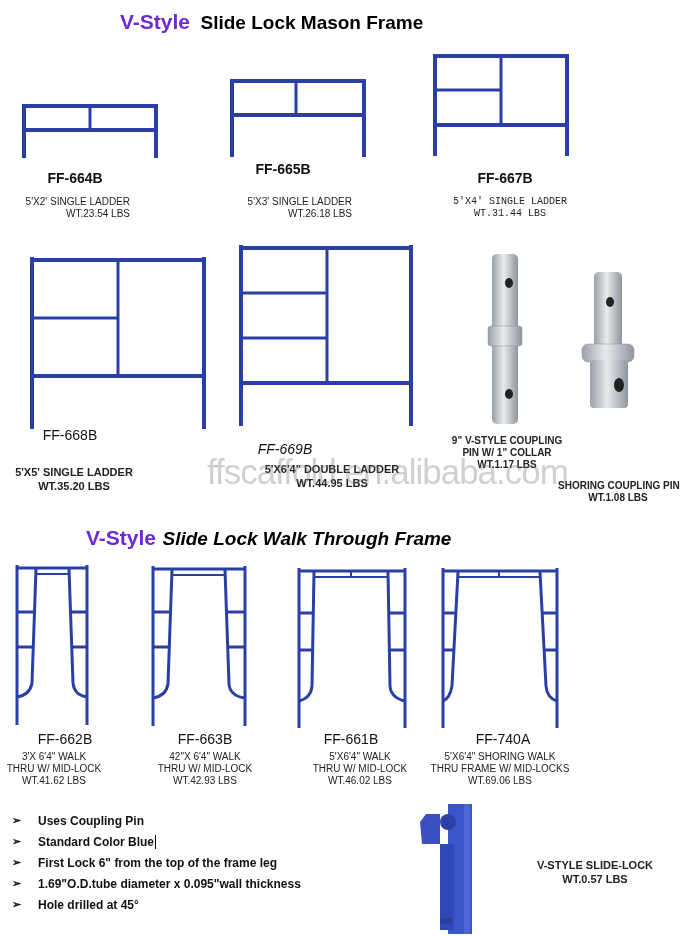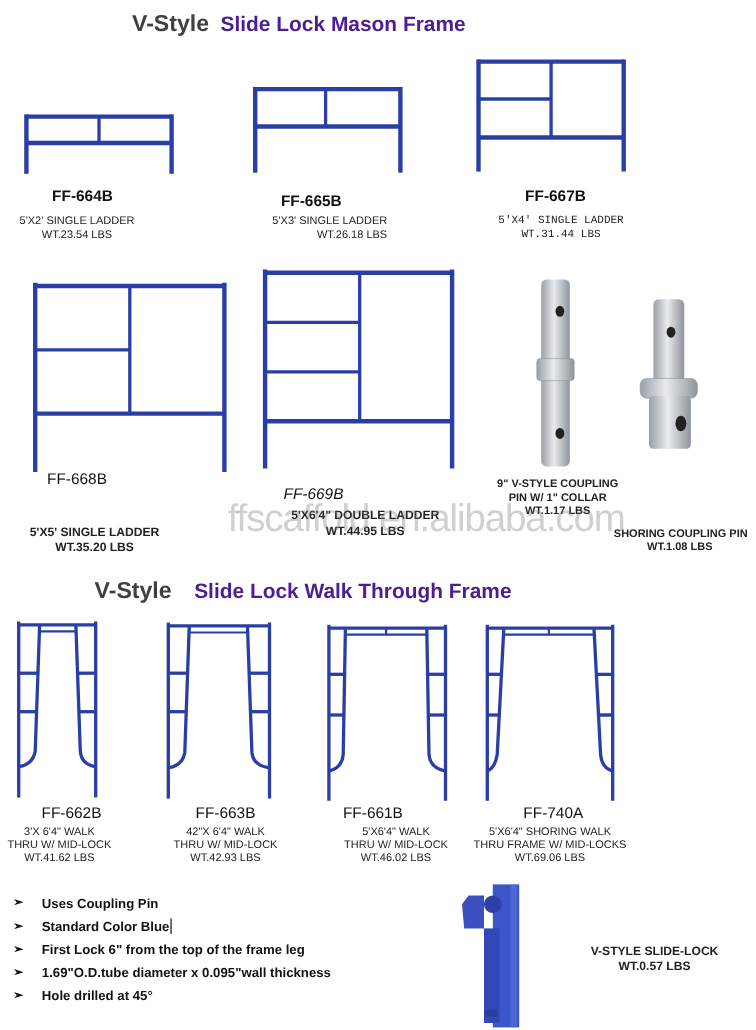--- a/index.html
+++ b/index.html
@@ -1,20 +1,20 @@
 <!DOCTYPE html>
 <html><head>
 <meta charset="utf-8">
 <style>
   html,body{margin:0;padding:0;background:#ffffff;}
   body{width:687px;height:936px;position:relative;overflow:hidden;font-family:"Liberation Sans",sans-serif;color:#111;}
   .abs{position:absolute;}
   .heading{font-weight:bold;white-space:nowrap;}
-  .h-prefix{color:#404040;font-size:21px;}
-  .h-main{color:#4c1d95;font-size:19px;}
+  .h-prefix{color:#6d28d9;font-size:21px;}
+  .h-main{color:#000000;font-size:19px;}
   .code{font-size:14px;font-weight:bold;text-align:center;white-space:nowrap;color:#111;}
   .code.thin{font-weight:normal;}
   .desc{font-size:10px;text-align:center;line-height:12px;color:#222;white-space:nowrap;}
   .desc.big{font-size:11px;font-weight:bold;line-height:14px;}
   svg{position:absolute;overflow:visible;}
   .watermark{font-size:35px;color:rgba(120,120,120,0.35);white-space:nowrap;letter-spacing:-1px;}
   .bullets{left:12px;top:810px;}
   .bullet{display:flex;align-items:center;height:21px;font-size:12px;font-weight:bold;color:#111;}
   .bullet .arrow{width:26px;font-size:11px;}
 </style>
@@ -29,35 +29,35 @@
 <svg style="left:20px;top:100px;" width="140" height="60">
   <g stroke="#2a3fa5" fill="none">
     <line x1="4" y1="4" x2="4" y2="58" stroke-width="4"></line>
     <line x1="136" y1="4" x2="136" y2="58" stroke-width="4"></line>
     <line x1="4" y1="6" x2="136" y2="6" stroke-width="4"></line>
     <line x1="4" y1="30" x2="136" y2="30" stroke-width="4"></line>
     <line x1="70" y1="6" x2="70" y2="30" stroke-width="3"></line>
   </g>
 </svg>
 <div class="abs code" style="left:20px;top:170px;width:110px;text-align:center;">FF-664B</div>
-<div class="abs desc" style="left:10px;top:196px;width:120px;">
+<div class="abs desc" style="left:10px;top:196px;width:120px;text-align:right;">
   <div>5'X2' SINGLE LADDER</div>
   <div>WT.23.54 LBS</div>
 </div>
 
 <svg style="left:228px;top:77px;" width="140" height="82">
   <g stroke="#2a3fa5" fill="none">
     <line x1="4" y1="2" x2="4" y2="80" stroke-width="4"></line>
     <line x1="136" y1="2" x2="136" y2="80" stroke-width="4"></line>
     <line x1="4" y1="4" x2="136" y2="4" stroke-width="4"></line>
     <line x1="4" y1="38" x2="136" y2="38" stroke-width="4"></line>
     <line x1="68" y1="4" x2="68" y2="38" stroke-width="3"></line>
   </g>
 </svg>
-<div class="abs code" style="left:228px;top:174px;width:110px;">FF-665B</div>
+<div class="abs code" style="left:228px;top:161px;width:110px;">FF-665B</div>
 <div class="abs desc" style="left:232px;top:196px;width:120px;text-align:right;">
   <div>5'X3' SINGLE LADDER</div>
   <div>WT.26.18 LBS</div>
 </div>
 
 <svg style="left:431px;top:52px;" width="140" height="106">
   <g stroke="#2a3fa5" fill="none">
     <line x1="4" y1="2" x2="4" y2="104" stroke-width="4"></line>
     <line x1="136" y1="2" x2="136" y2="104" stroke-width="4"></line>
     <line x1="4" y1="4" x2="136" y2="4" stroke-width="4"></line>
@@ -76,21 +76,21 @@
   <g stroke="#2a3fa5" fill="none">
     <line x1="4" y1="2" x2="4" y2="174" stroke-width="4"></line>
     <line x1="176" y1="2" x2="176" y2="174" stroke-width="4"></line>
     <line x1="4" y1="5" x2="176" y2="5" stroke-width="4"></line>
     <line x1="4" y1="121" x2="176" y2="121" stroke-width="4"></line>
     <line x1="90" y1="5" x2="90" y2="121" stroke-width="3"></line>
     <line x1="4" y1="63" x2="90" y2="63" stroke-width="3"></line>
   </g>
 </svg>
 <div class="abs code thin" style="left:20px;top:427px;width:100px;">FF-668B</div>
-<div class="abs desc big" style="left:16px;top:465px;width:140px;margin-top:12px;">
+<div class="abs desc big" style="left:4px;top:465px;width:140px;">
   <div>5'X5' SINGLE LADDER</div>
   <div>WT.35.20 LBS</div>
 </div>
 
 <svg style="left:237px;top:243px;" width="180" height="185">
   <g stroke="#2a3fa5" fill="none">
     <line x1="4" y1="2" x2="4" y2="183" stroke-width="4"></line>
     <line x1="174" y1="2" x2="174" y2="183" stroke-width="4"></line>
     <line x1="4" y1="5" x2="174" y2="5" stroke-width="4"></line>
     <line x1="4" y1="140" x2="174" y2="140" stroke-width="4"></line>
@@ -132,21 +132,21 @@
 </div>
 <div class="abs desc big" style="left:558px;top:436px;width:120px;font-size:10px;line-height:12px;margin-top:44px;">
   <div>SHORING  COUPLING PIN</div>
   <div>WT.1.08 LBS</div>
 </div>
 
 <div class="abs watermark" style="left:207px;top:452px;">ffscaffold.en.alibaba.com</div>
 
 <div class="abs heading" style="left:86px;top:526px;">
   <span class="h-prefix">V-Style</span>
-  <span class="h-main" style="margin-left:16px;">Slide Lock Walk Through Frame</span>
+  <span class="h-main" style="margin-left:2px;font-style:italic;">Slide Lock Walk Through Frame</span>
 </div>
 
 <svg style="left:14px;top:565px;" width="76" height="160">
   <g stroke="#2a3fa5" fill="none" stroke-width="3">
     <line x1="3" y1="0" x2="3" y2="160"></line>
     <line x1="73" y1="0" x2="73" y2="160"></line>
     <line x1="3" y1="3" x2="73" y2="3"></line>
     <line x1="22" y1="9" x2="55" y2="9" stroke-width="2"></line>
     <path d="M22 4 L18 118 Q16 130 3 132"></path>
     <path d="M55 4 L59 118 Q60 130 73 132"></path>
@@ -206,21 +206,21 @@
   <div>3'X 6'4" WALK</div>
   <div>THRU W/ MID-LOCK</div>
   <div>WT.41.62 LBS</div>
 </div>
 <div class="abs code thin" style="left:160px;top:731px;width:90px;">FF-663B</div>
 <div class="abs desc" style="left:155px;top:751px;width:100px;">
   <div>42"X 6'4" WALK</div>
   <div>THRU W/ MID-LOCK</div>
   <div>WT.42.93 LBS</div>
 </div>
-<div class="abs code thin" style="left:294px;top:731px;width:90px;">FF-661B</div>
+<div class="abs code thin" style="left:306px;top:731px;width:90px;">FF-661B</div>
 <div class="abs desc" style="left:310px;top:751px;width:100px;">
   <div>5'X6'4"  WALK</div>
   <div>THRU W/ MID-LOCK</div>
   <div>WT.46.02 LBS</div>
 </div>
 <div class="abs code thin" style="left:458px;top:731px;width:90px;">FF-740A</div>
 <div class="abs desc" style="left:430px;top:751px;width:140px;">
   <div>5'X6'4"  SHORING WALK</div>
   <div>THRU FRAME W/ MID-LOCKS</div>
   <div>WT.69.06 LBS</div>

